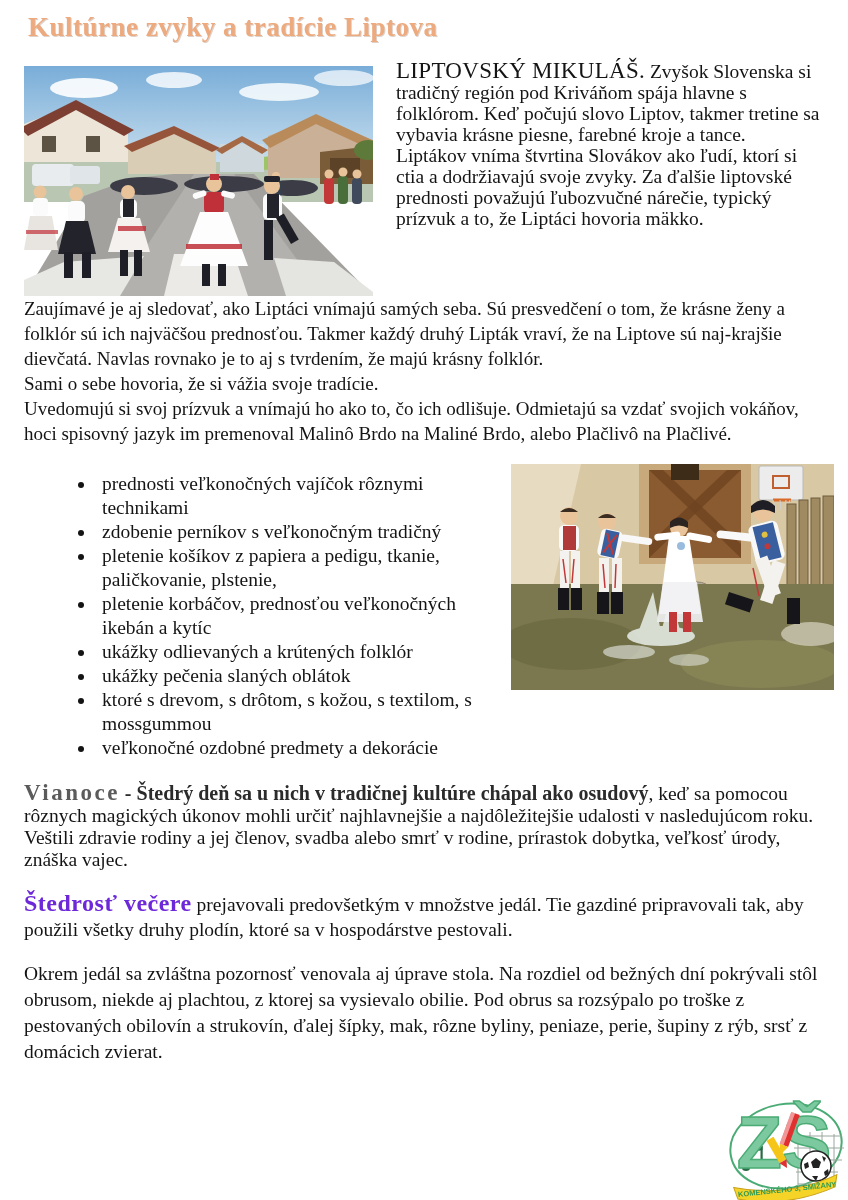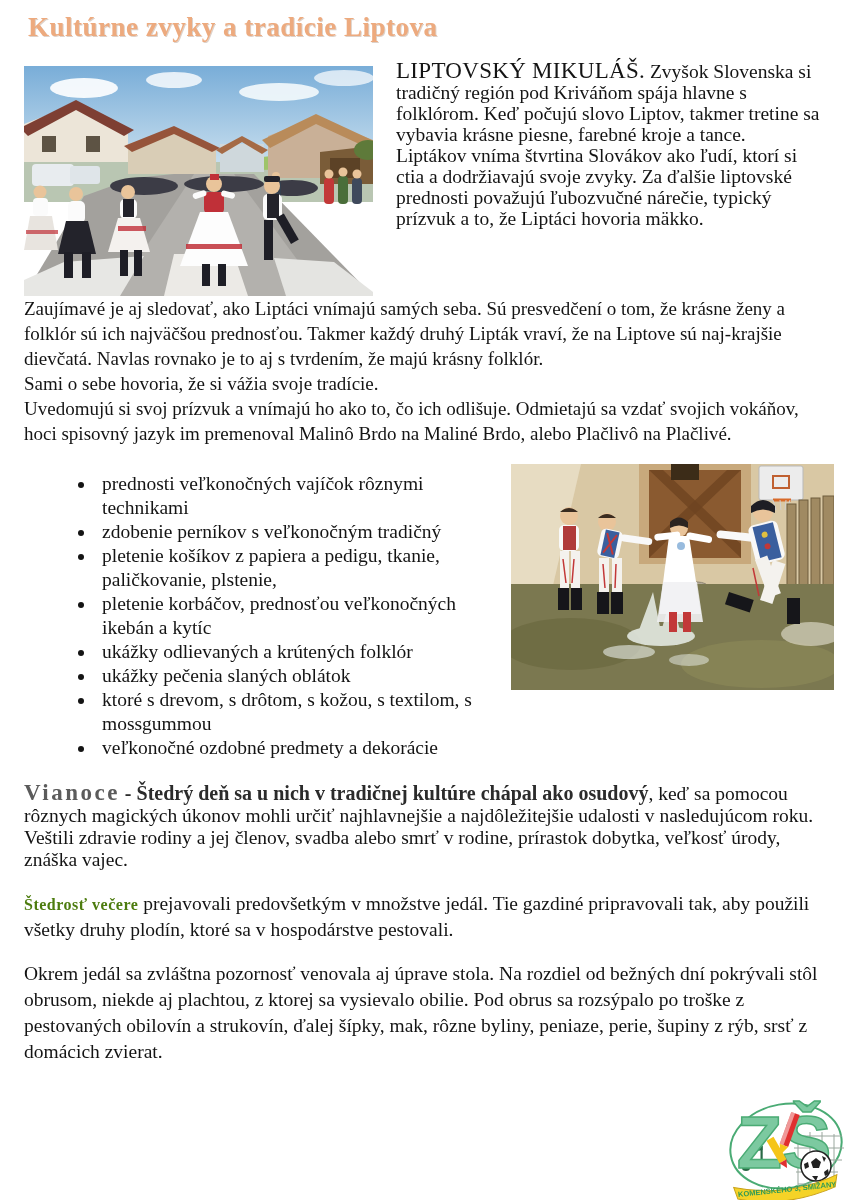--- a/index.html
+++ b/index.html
@@ -37,21 +37,21 @@
   .dash{color:#c8824f;font-weight:bold;}
 
   ul.bullets{margin:26px 0 0 0;padding:0 0 0 72px;font-size:19.5px;line-height:24px;}
   ul.bullets li{margin:0;padding-left:6px;}
 
   .vianoce{margin-top:22px;font-size:19.5px;line-height:22px;clear:both;}
   .h-gray{font-size:23px;color:#5b5b5b;font-weight:bold;letter-spacing:2.5px;}
   .bold-lead{font-weight:bold;color:#2b2b2b;font-size:20px;}
 
   .stedrost{margin-top:12px;font-size:19.5px;line-height:25px;}
-  .h-dark{font-size:16px;color:#4d7c0f;font-weight:bold;letter-spacing:.5px;}
+  .h-dark{font-size:24px;color:#6d28d9;font-weight:bold;letter-spacing:.5px;}
 
   .okrem{margin-top:11px;font-size:19.5px;line-height:26px;}
 
   .logo{position:absolute;right:0;bottom:-2px;width:124px;height:118px;}
   .logo svg{display:block;width:100%;height:100%;}
 </style>
 </head>
 <body>
 
 <div class="page">

